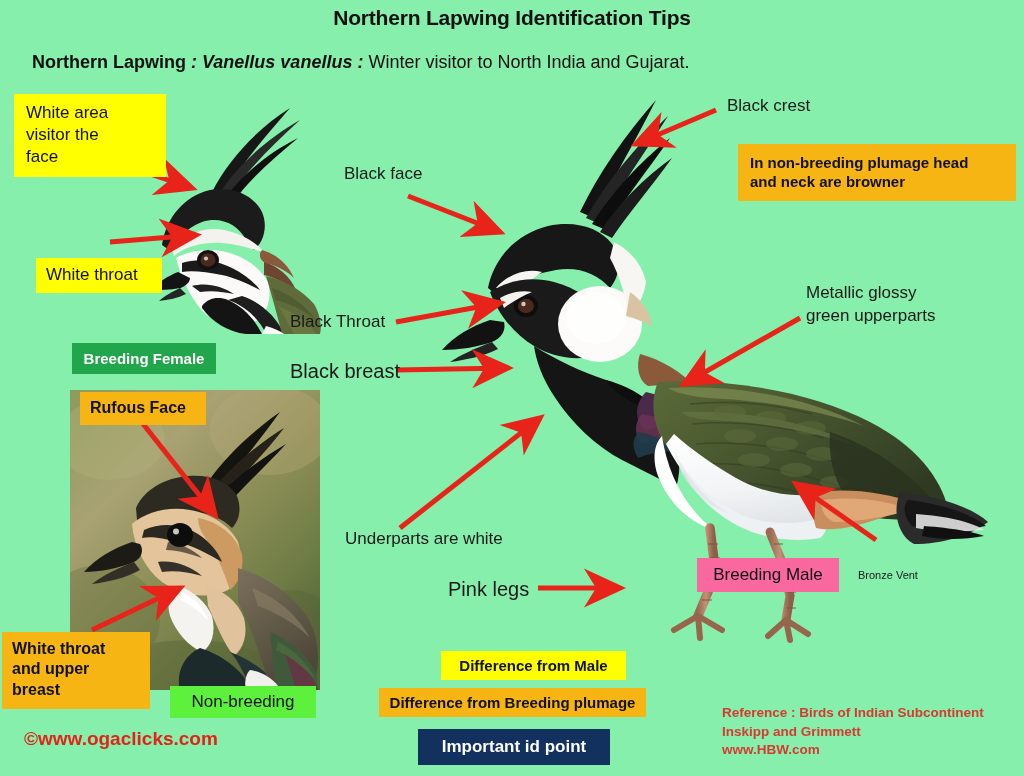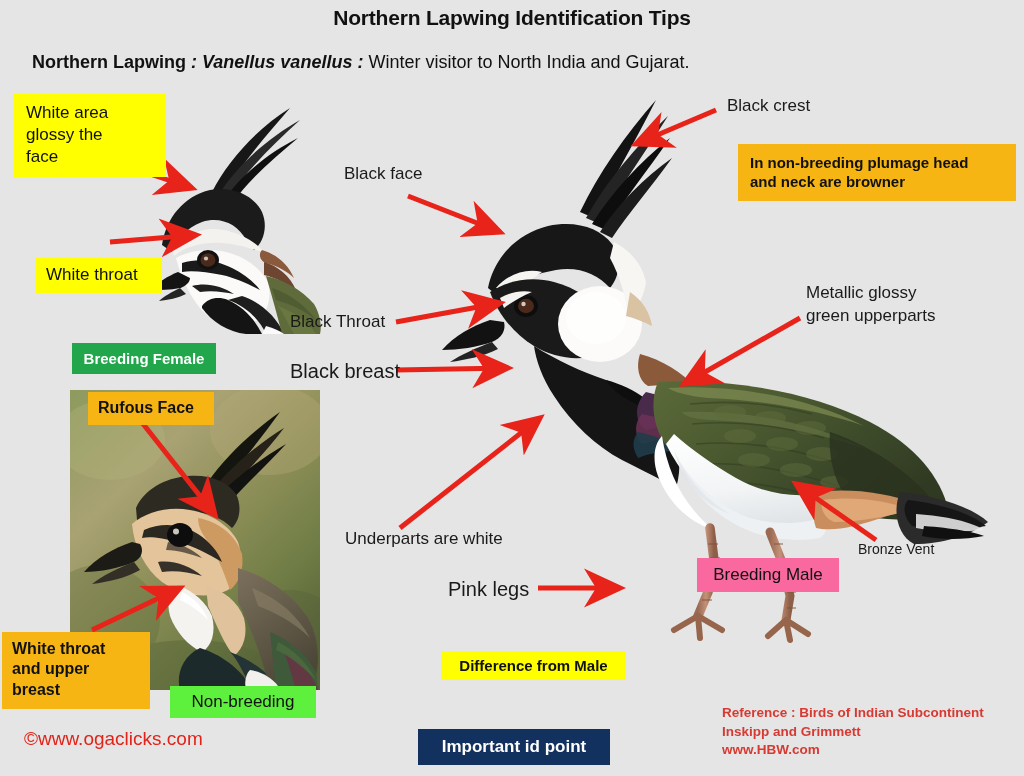--- a/index.html
+++ b/index.html
@@ -1,21 +1,21 @@
 <!DOCTYPE html>
 <html><head>
 <meta charset="utf-8">
 <style>
   html,body{margin:0;padding:0;background:#ffffff;}
   body{
     width:1024px;height:776px;position:relative;overflow:hidden;
     font-family:"Liberation Sans","DejaVu Sans",sans-serif;
     color:#1a1a1a;
   }
-  .stage{position:absolute;inset:0;background:#e5e5e5;}
+  .stage{position:absolute;inset:0;background:#86efac;}
 
   
   #page-title{
     position:absolute;left:0;top:6px;width:1024px;text-align:center;
     font-size:21px;font-weight:bold;letter-spacing:-.2px;color:#111;
   }
   #subtitle-row{
     position:absolute;left:32px;top:52px;font-size:18px;color:#111;white-space:nowrap;
   }
   #subtitle-row .b{font-weight:bold;}
@@ -32,21 +32,21 @@
   .box-navy{background:#13315f;color:#ffffff;font-weight:bold;}
 
   
   .plain{position:absolute;color:#1a1a1a;white-space:nowrap;}
 
   
   #arrow-layer{position:absolute;left:0;top:0;width:1024px;height:776px;pointer-events:none;}
 
   
   #site-credit{
-    position:absolute;left:24px;top:728px;font-size:19px;font-weight:normal;color:#e2231a;white-space:nowrap;
+    position:absolute;left:24px;top:728px;font-size:19px;font-weight:bold;color:#e2231a;white-space:nowrap;
   }
   #reference-block{
     position:absolute;left:722px;top:704px;font-size:13.5px;font-weight:bold;color:#d63a32;
     line-height:1.38;white-space:nowrap;
   }
 
   
   .bird{position:absolute;}
   .photo-frame{position:absolute;overflow:hidden;}
 </style>
@@ -344,33 +344,33 @@
       <line x1="876" y1="540" x2="796" y2="484"></line>
 
       <line x1="140" y1="420" x2="215" y2="515"></line>
 
       <line x1="92" y1="630" x2="180" y2="588"></line>
     </g>
   </svg>
 
   <div class="box box-yellow" style="left:14px;top:94px;width:152px;padding:8px 10px 10px 12px;font-size:17px;">
     <div>White area</div>
-    <div>glossy the</div>
+    <div>visitor the</div>
     <div>face</div>
   </div>
 
   <div class="box box-yellow" style="left:36px;top:258px;width:126px;padding:6px 8px 7px 10px;font-size:17px;">
     <div>White throat</div>
   </div>
 
   <div class="box box-green" style="left:72px;top:327px;width:144px;padding:6px 0;text-align:center;font-size:15px;margin-top:16px;">
     <span>Breeding Female</span>
   </div>
 
-  <div class="box box-orange" style="left:80px;top:392px;width:126px;padding:6px 0 7px 10px;font-size:16px;margin-left:8px;">
+  <div class="box box-orange" style="left:80px;top:392px;width:126px;padding:6px 0 7px 10px;font-size:16px;">
     <span>Rufous Face</span>
   </div>
 
   <div class="box box-orange" style="left:2px;top:632px;width:148px;padding:7px 8px 9px 10px;font-size:16px;">
     <div>White throat</div>
     <div>and upper</div>
     <div>breast</div>
   </div>
 
   <div class="box box-lime" style="left:170px;top:686px;width:146px;padding:5px 0;text-align:center;font-size:17px;">
@@ -404,32 +404,35 @@
   </div>
 
   <div class="plain" style="left:345px;top:529px;font-size:17px;">
     <span>Underparts are white</span>
   </div>
 
   <div class="plain" style="left:448px;top:578px;font-size:20px;">
     <span>Pink legs</span>
   </div>
 
-  <div class="plain" style="left:858px;top:541px;font-size:14px;">
+  <div class="plain" style="left:858px;top:569px;font-size:11px;">
     <span>Bronze Vent</span>
   </div>
 
   <div class="box box-pink" style="left:697px;top:558px;width:142px;padding:6px 0;text-align:center;font-size:17px;">
     <span>Breeding Male</span>
   </div>
 
   <div class="box box-yellow" style="left:441px;top:651px;width:185px;padding:5px 0;text-align:center;font-size:15px;font-weight:bold;">
     <span>Difference from Male</span>
   </div>
 
+  <div class="box box-orange" style="left:379px;top:688px;width:267px;padding:5px 0;text-align:center;font-size:15px;">
+    <span>Difference from Breeding plumage</span>
+  </div>
 
   <div class="box box-navy" style="left:418px;top:729px;width:192px;padding:7px 0;text-align:center;font-size:17px;">
     <span>Important  id point</span>
   </div>
 
   <div id="site-credit">©www.ogaclicks.com</div>
 
   <div id="reference-block">
     <div>Reference : Birds of Indian Subcontinent</div>
     <div>Inskipp and Grimmett</div>

